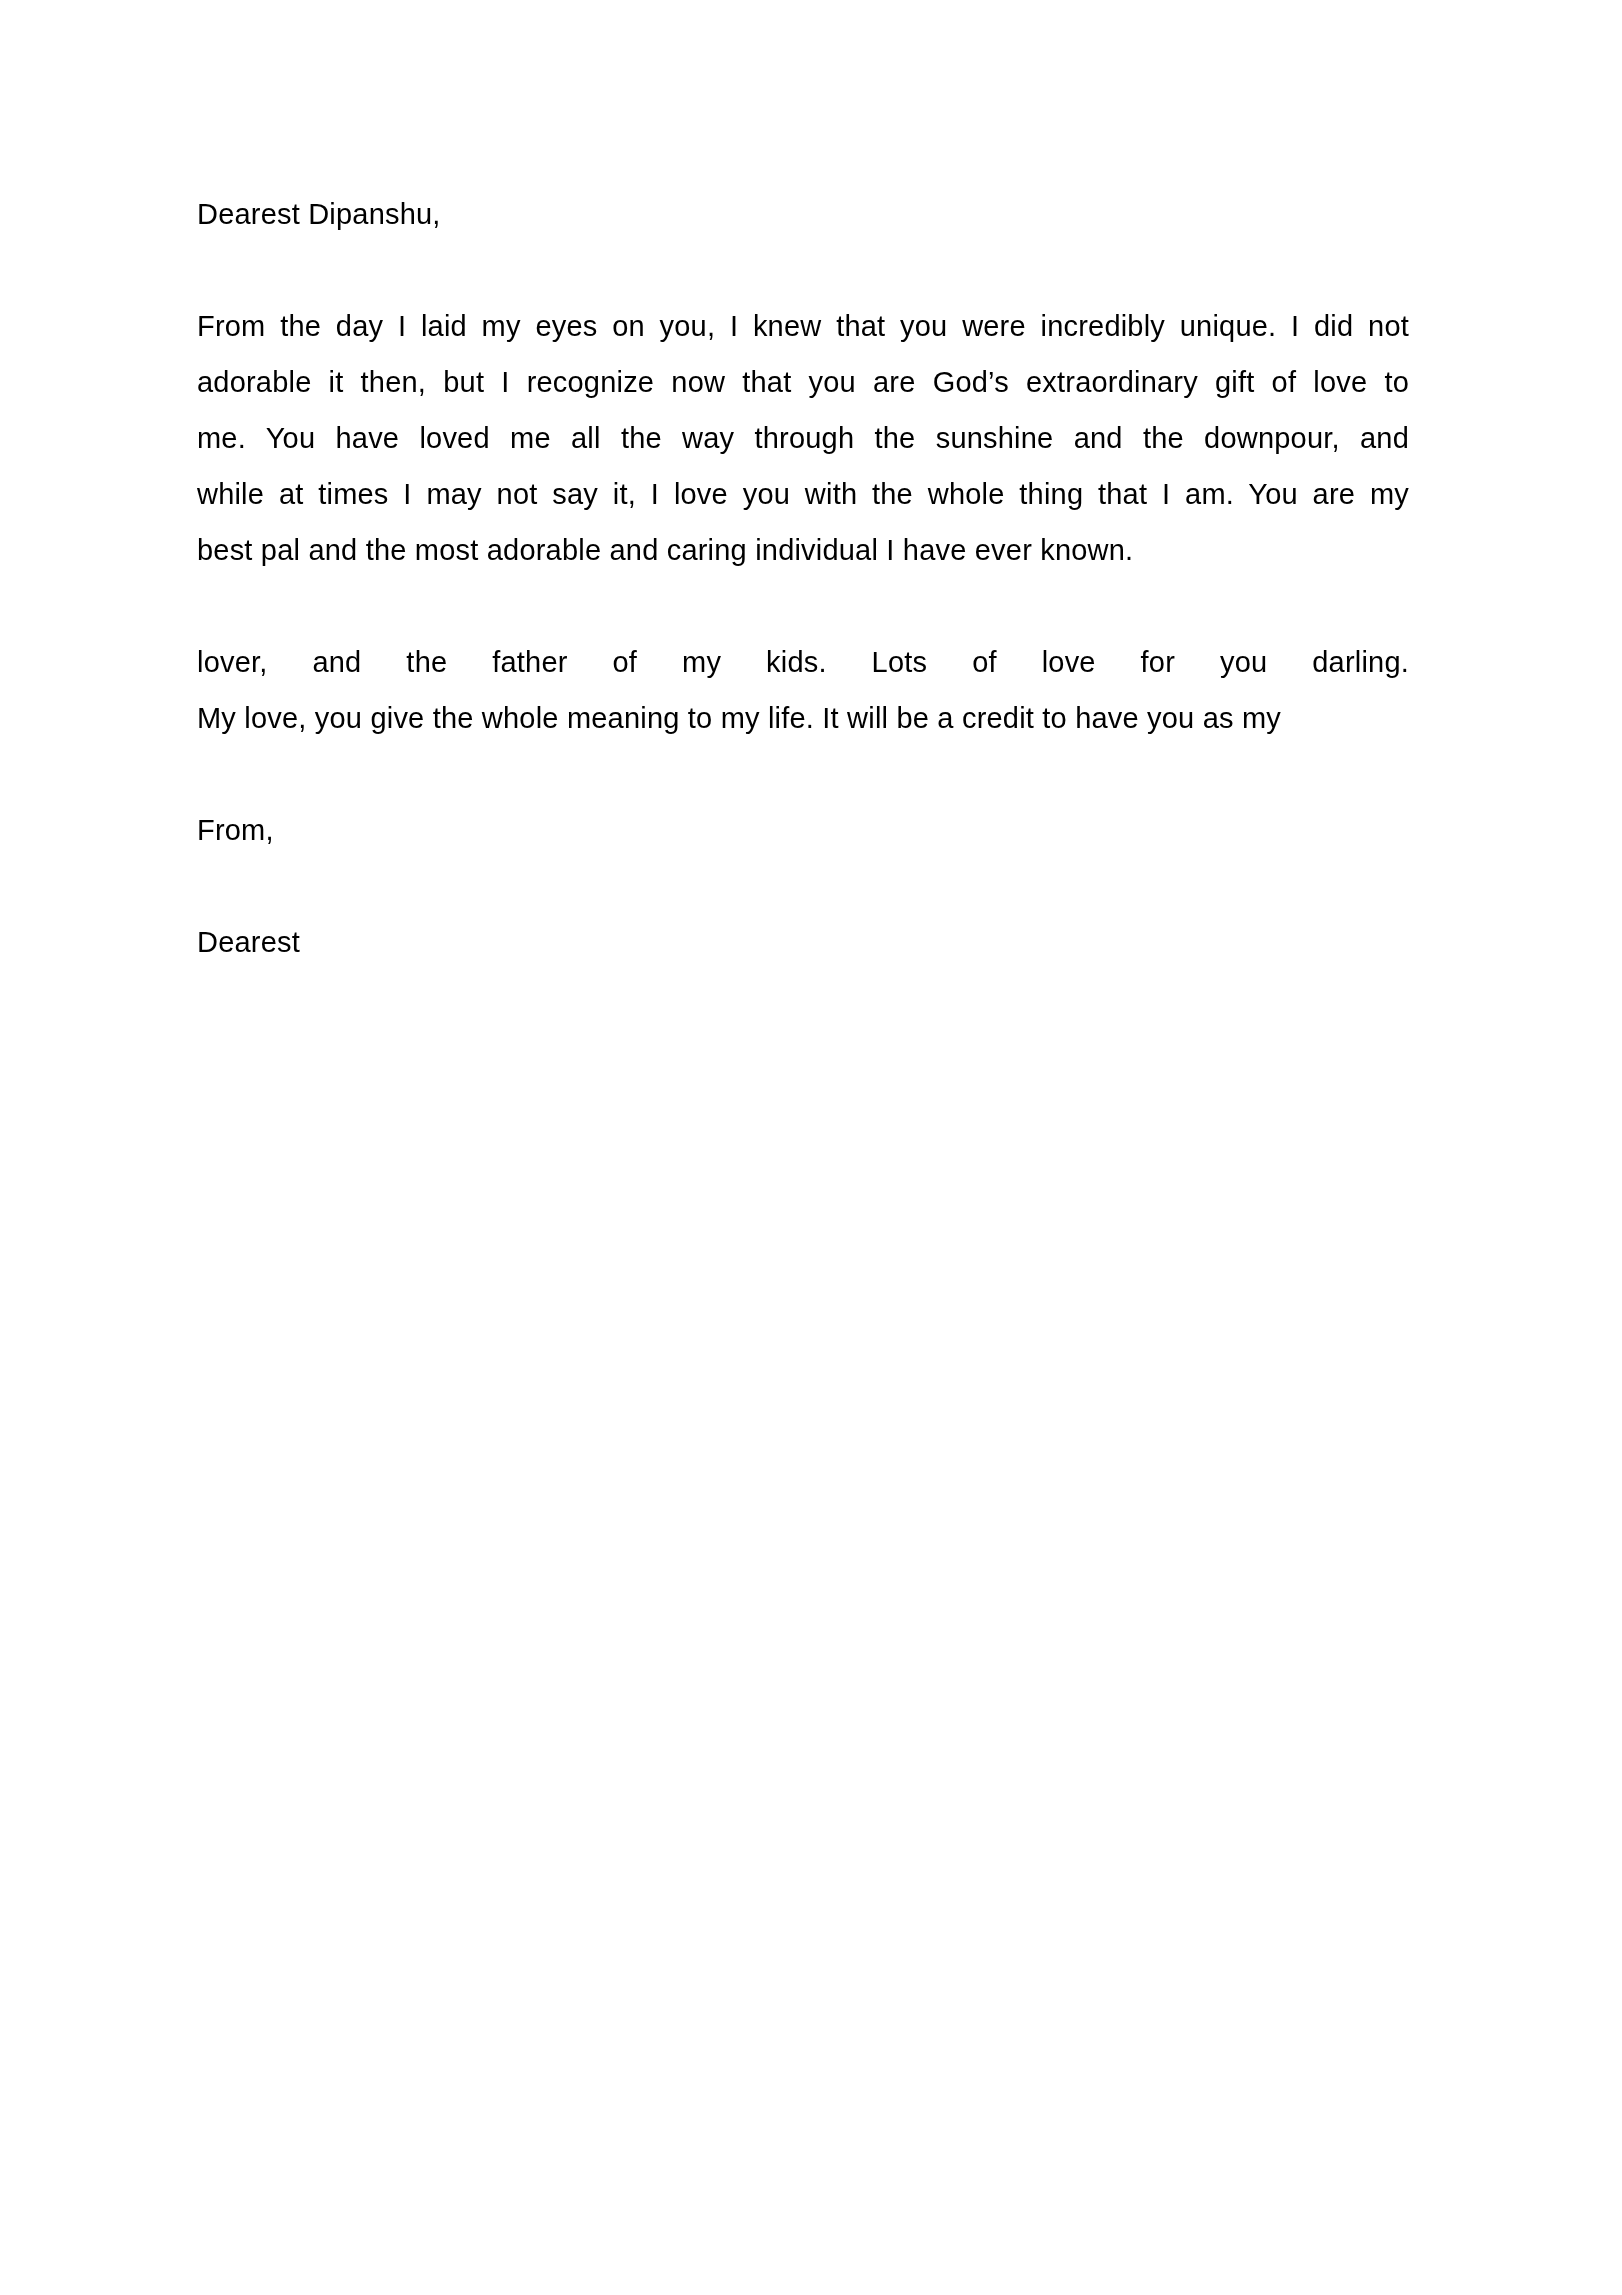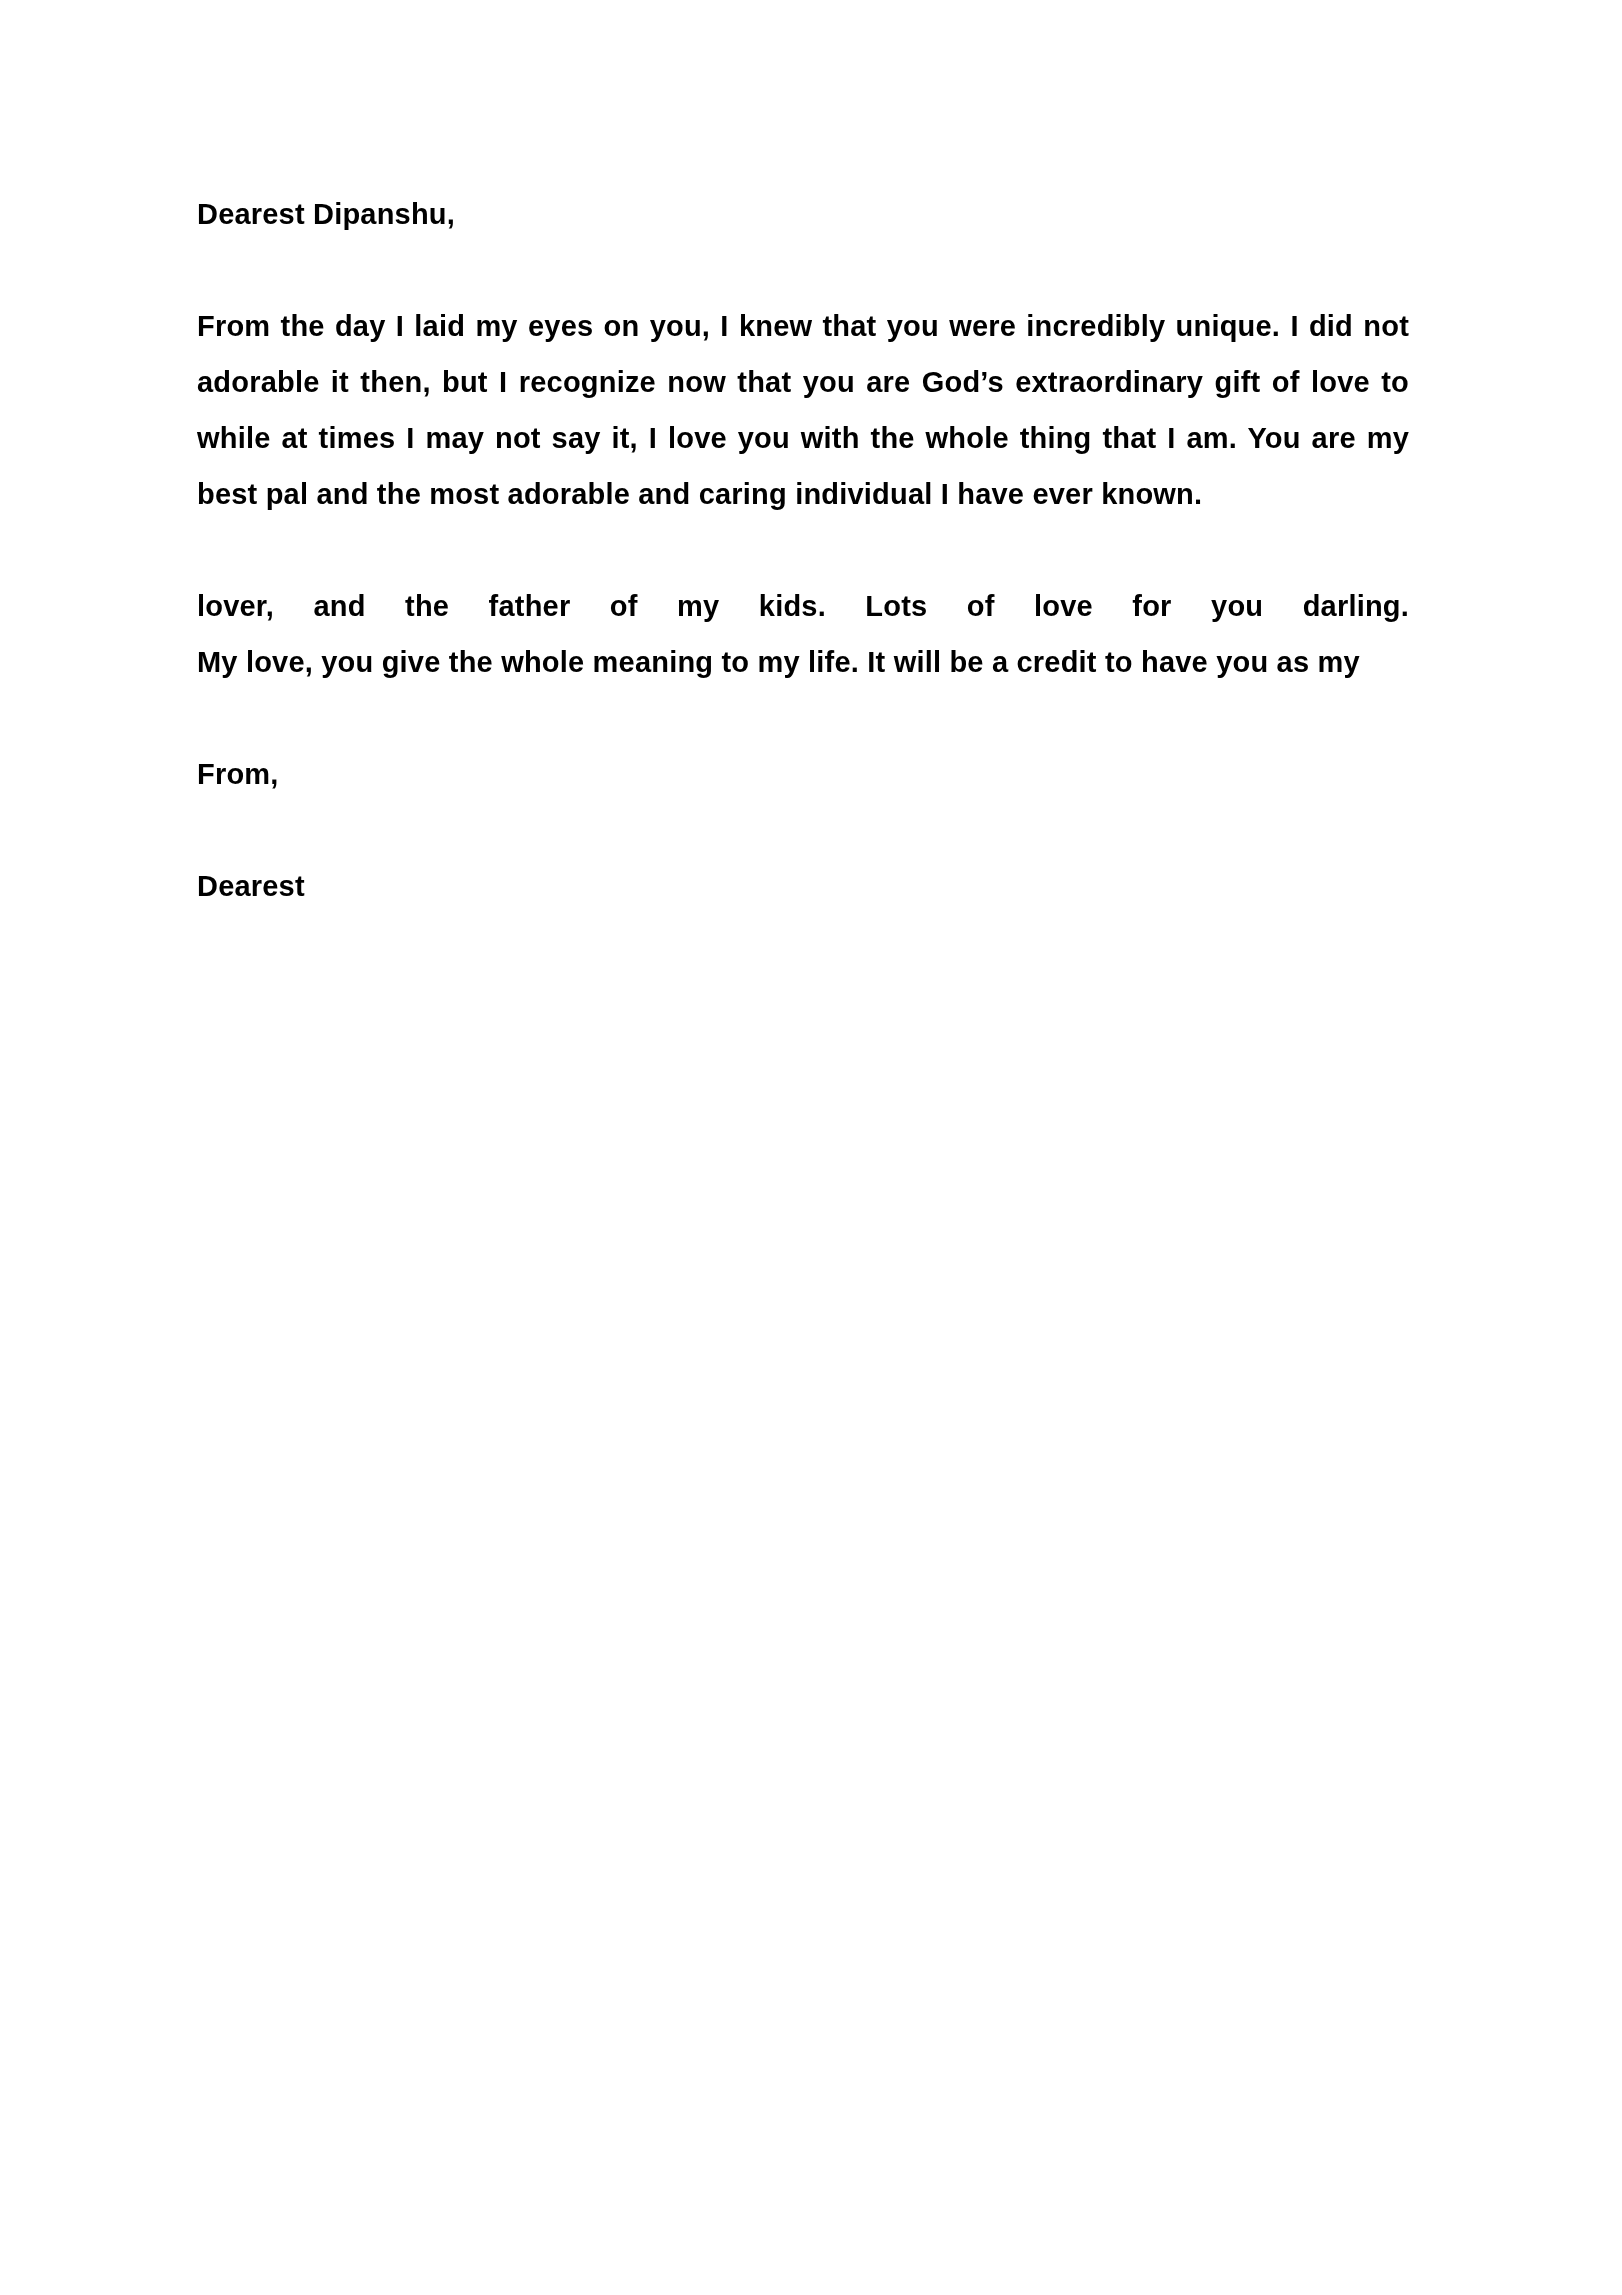--- a/index.html
+++ b/index.html
@@ -20,21 +20,20 @@
     position: absolute;
     left: 197px;
     top: 186px;
     width: 1228px;
     font-size: 29px;
     line-height: 56px;
     letter-spacing: 0.2px;
   }
   .block {
     margin: 0 16px 56px 0;
-    font-weight: bold;
   }
   .para .line {
     text-align: justify;
     text-align-last: justify;
     white-space: normal;
   }
   .para .line:last-child {
     text-align-last: left;
   }
   .single-line {
@@ -46,20 +45,21 @@
 
 <div class="page">
   <div class="content">
 
     <div class="block single-line">Dearest Dipanshu,</div>
 
     <div>
         <div class="block para">
           <div class="line">From the day I laid my eyes on you, I knew that you were incredibly unique. I did not</div>
           <div class="line">adorable it then, but I recognize now that you are God’s extraordinary gift of love to</div>
+          <div class="line">me. You have loved me all the way through the sunshine and the downpour, and</div>
           <div class="line">while at times I may not say it, I love you with the whole thing that I am. You are my</div>
           <div class="line">best pal and the most adorable and caring individual I have ever known.</div>
         </div>
         <div class="block para">
           <div class="line">lover, and the father of my kids. Lots of love for you darling.</div>
           <div class="line">My love, you give the whole meaning to my life. It will be a credit to have you as my</div>
         </div>
       </div>
 
     <div class="block single-line">From,</div>

